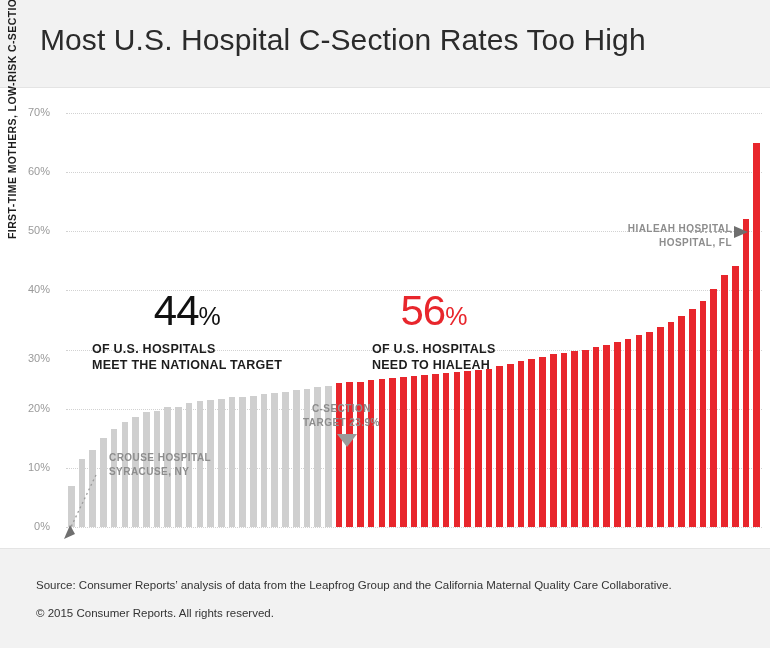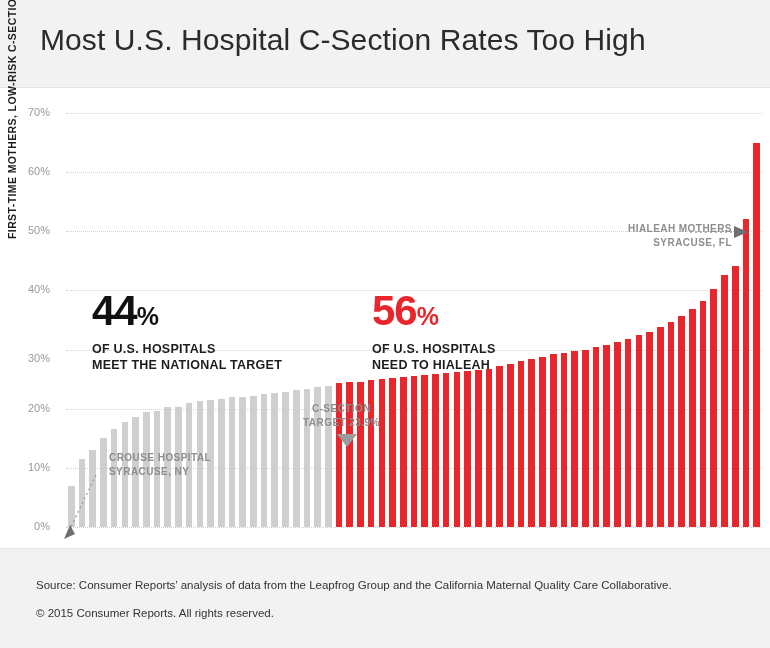--- a/index.html
+++ b/index.html
@@ -79,24 +79,25 @@
     color: #1d1d1d;
     transform: rotate(-90deg);
     transform-origin: left top;
     white-space: nowrap;
   }
 
   
   .stat { position: absolute; }
   .stat-num {
     font-size: 42px;
-    font-weight: bold;
+    font-weight: normal;
     letter-spacing: -1px;
     line-height: 1;
     white-space: nowrap;
+    text-align: center;
   }
   .stat-num .pct { font-size: 25px; letter-spacing: -0.5px; }
   .stat-l1, .stat-l2 {
     font-size: 12.5px;
     font-weight: bold;
     letter-spacing: 0.25px;
     color: #1d1d1d;
     line-height: 1.28;
     white-space: nowrap;
   }
@@ -293,22 +294,22 @@
     <div class="anno anno-crouse">
       <div>CROUSE HOSPITAL</div>
       <div>SYRACUSE, NY</div>
     </div>
     <svg class="leader leader-crouse" viewBox="0 0 40 72">
       <line x1="38" y1="2" x2="12" y2="56" stroke="#9b9b9b" stroke-width="1.3" stroke-dasharray="2,3"></line>
       <polygon points="12,52 6,66 17,61" fill="#6f6f6f"></polygon>
     </svg>
 
     <div class="anno anno-hialeah">
-      <div>HIALEAH MOTHERS</div>
-      <div>SYRACUSE, FL</div>
+      <div>HIALEAH HOSPITAL</div>
+      <div>HOSPITAL, FL</div>
     </div>
     <svg class="leader leader-hialeah" viewBox="0 0 62 14">
       <line x1="0" y1="7" x2="46" y2="7" stroke="#9b9b9b" stroke-width="1.3" stroke-dasharray="2,3"></line>
       <polygon points="44,1 58,7 44,13" fill="#6f6f6f"></polygon>
     </svg>
 
     <div class="x-caption">MORE THAN 1,300 HOSPITALS ACROSS THE U.S. (EACH BAR REPRESENTS ROUGHLY 20 HOSPITALS)</div>
   </div>
 
   <div class="footer">

